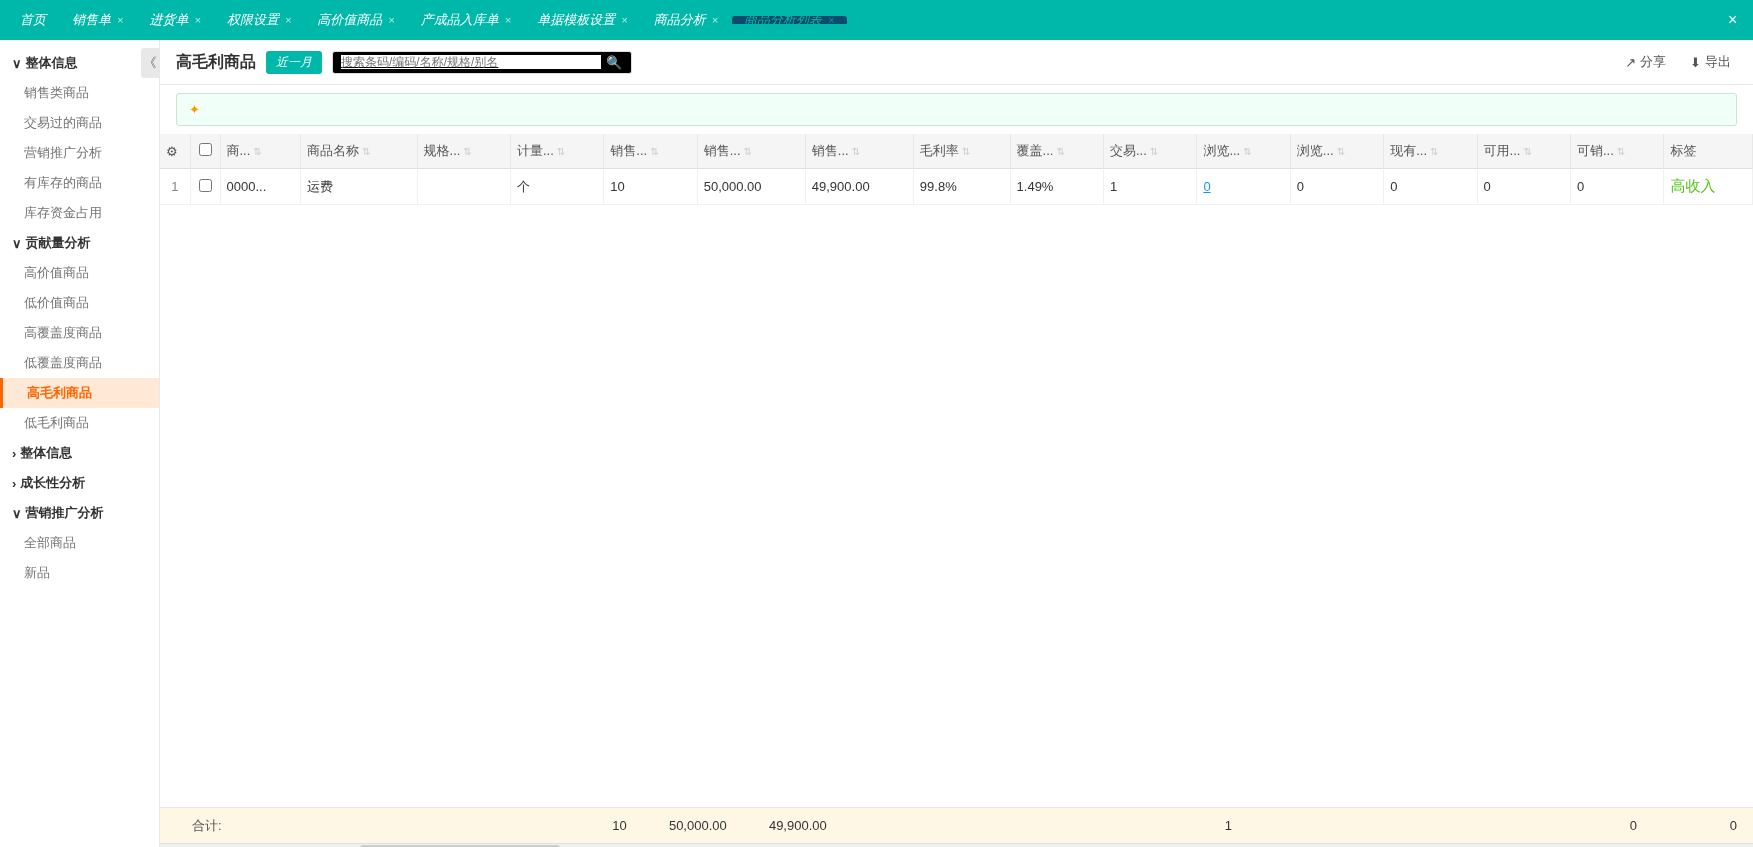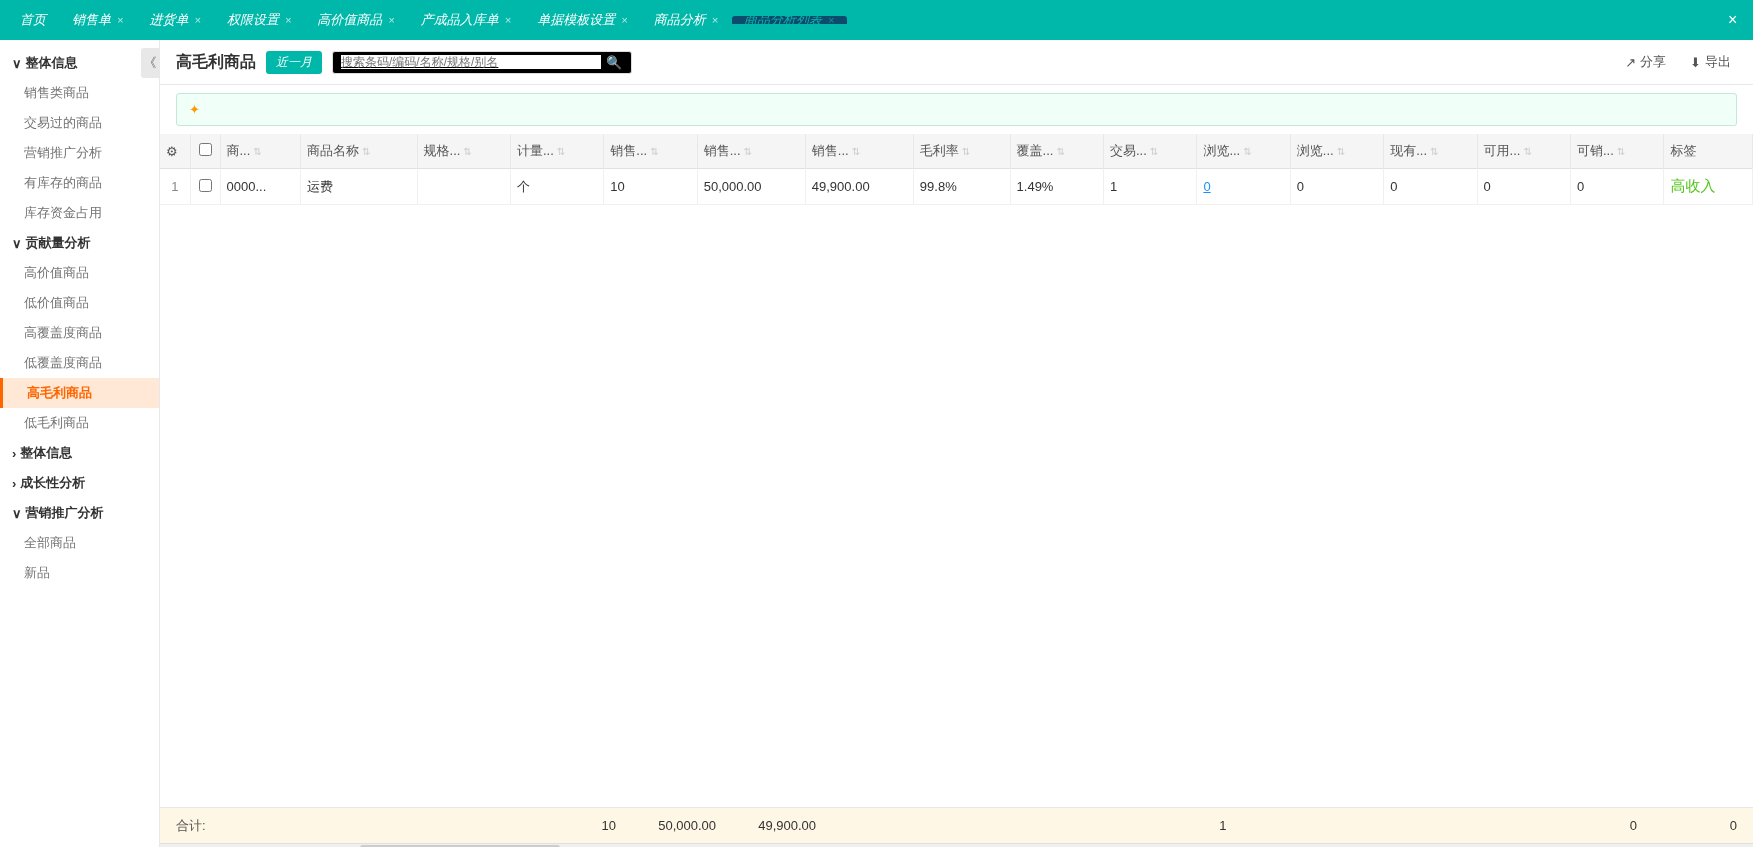--- a/index.html
+++ b/index.html
@@ -212,21 +212,21 @@
       background: #fff7e6;
       border-top: 1px solid #e8e8e8;
       padding: 8px 16px;
       display: flex;
       align-items: center;
       gap: 20px;
       font-size: 12px;
       color: #333;
       min-height: 36px;
     }
-    .footer-summary .label { color: #555; }
+    .footer-summary .label { color: #555; margin-left: 16px; }
     .footer-col { min-width: 80px; text-align: right; }
 
     
     .bottom-scrollbar {
       height: 8px;
       background: #f0f0f0;
       border-top: 1px solid #e0e0e0;
       display: flex;
       align-items: center;
     }

